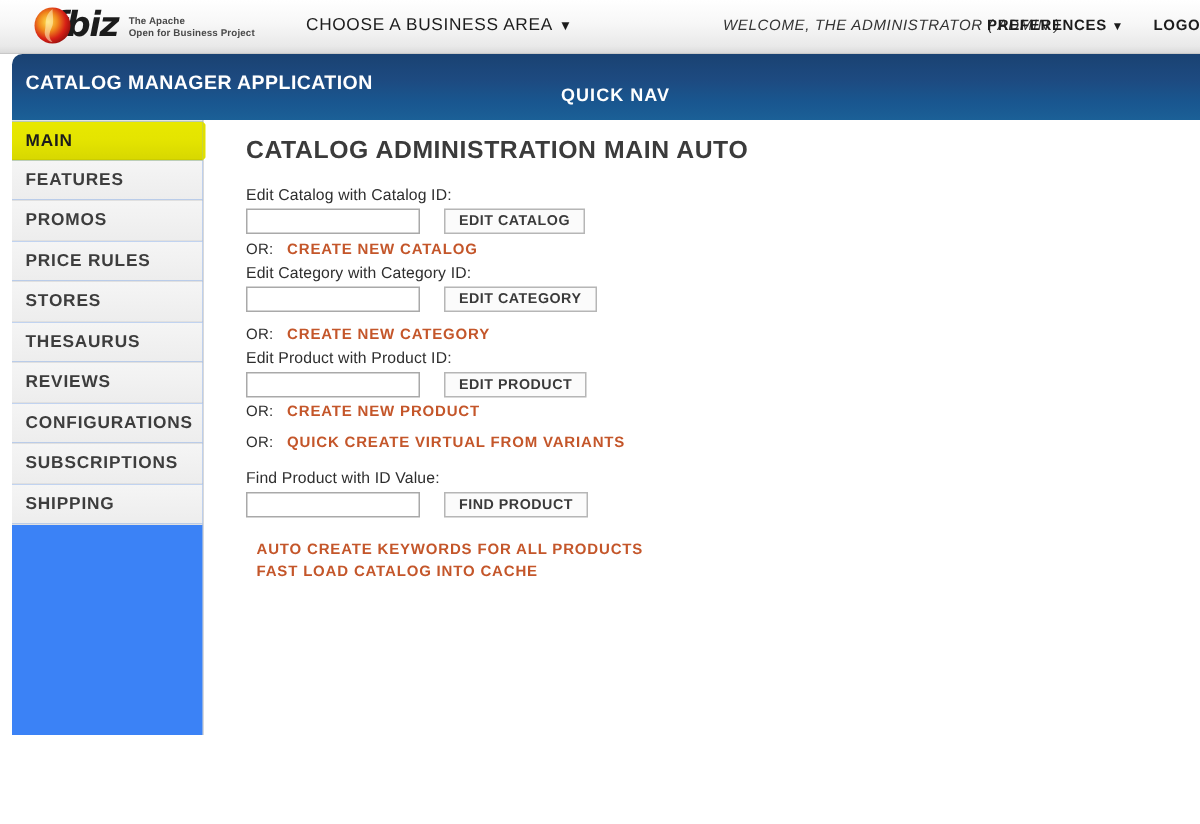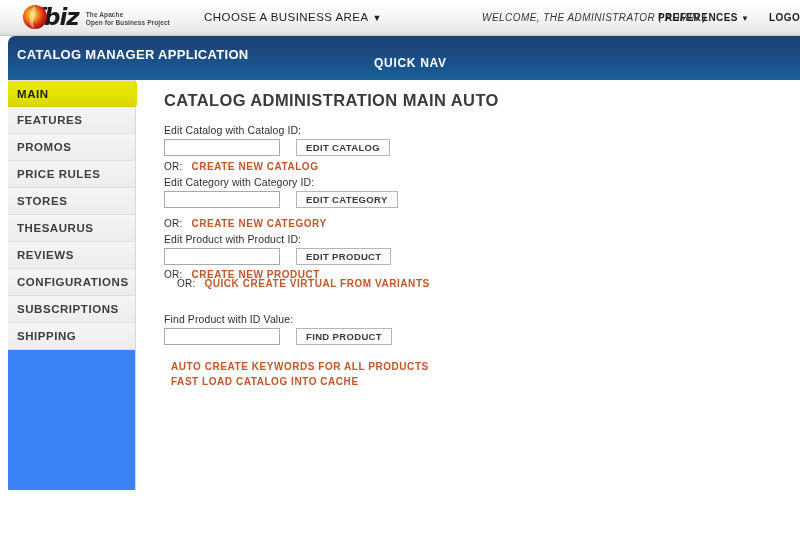--- a/index.html
+++ b/index.html
@@ -366,21 +366,21 @@
   <div class="form-block" style="top:153px;">
     <label class="field-label">Edit Product with Product ID:</label>
     <div class="field-row">
       <input class="text-input" type="text" value="" style="">
       <button class="form-button">EDIT PRODUCT</button>
     </div>
   </div>
   <div class="or-row" style="top:189px;">
     <span class="or-label">OR:</span><a class="action-link">CREATE NEW PRODUCT</a>
   </div>
-  <div class="or-row" style="top:198px;margin-left:13px;">
+  <div class="or-row" style="top:210px;">
     <span class="or-label">OR:</span><a class="action-link">QUICK CREATE VIRTUAL FROM VARIANTS</a>
   </div>
 
   <div class="form-block" style="top:233px;">
     <label class="field-label">Find Product with ID Value:</label>
     <div class="field-row">
       <input class="text-input" type="text" value="" style="">
       <button class="form-button">FIND PRODUCT</button>
     </div>
   </div>

